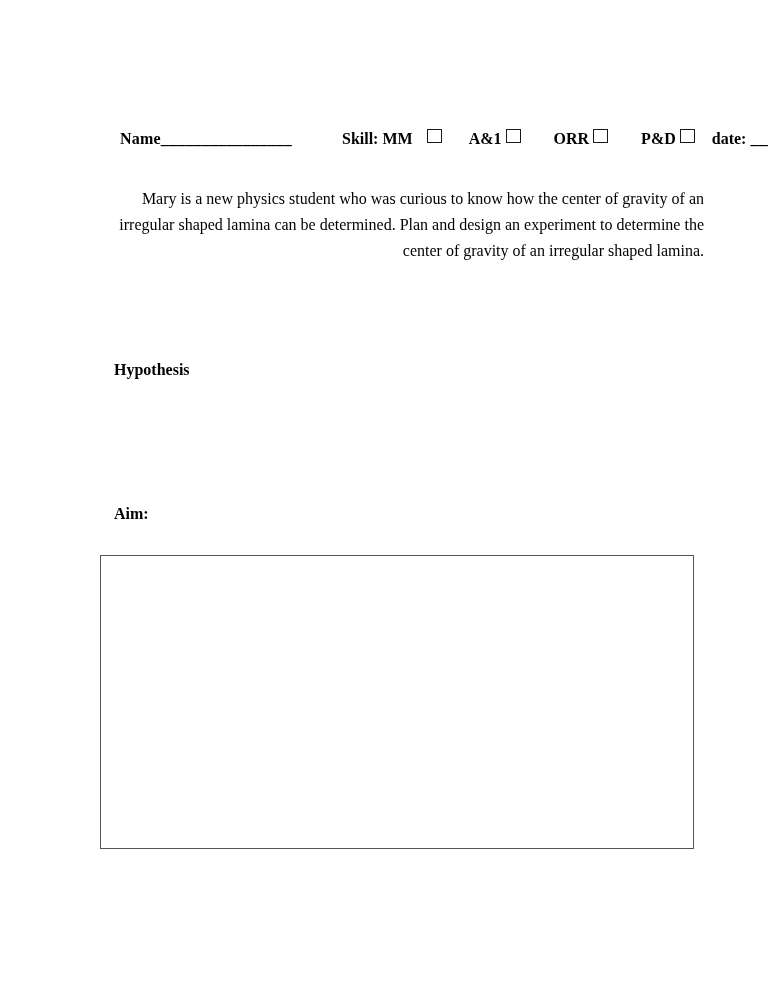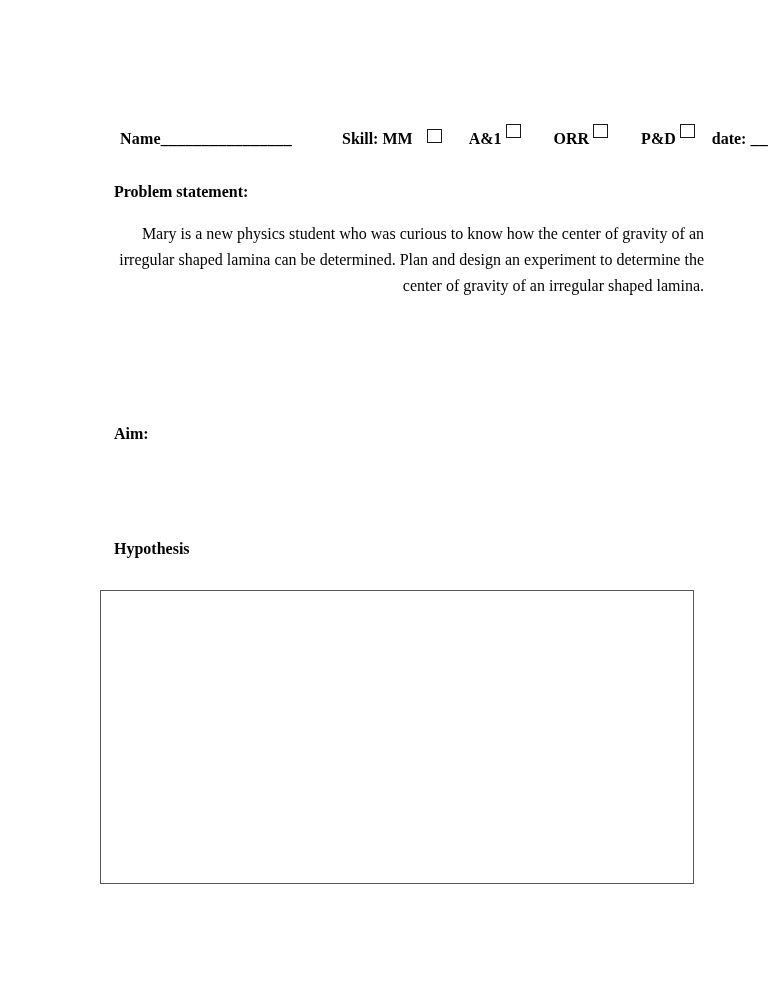--- a/index.html
+++ b/index.html
@@ -26,21 +26,21 @@
     font-size: 16px;
     white-space: nowrap;
   }
   .name-field { letter-spacing: 0.2px; }
   .skill-group {
     display: flex;
     align-items: center;
     margin-left: 38px;
     gap: 10px;
   }
-  .skill-item { display: flex; align-items: flex-start; }
+  .skill-item { display: flex; align-items: center; }
   .checkbox {
     display: inline-block;
     width: 15px;
     height: 14px;
     border: 1.4px solid #1a1a1a;
     background: #ffffff;
     margin: 0 5px 6px 3px;
   }
   .skill-label { margin-right: 1px; }
   .date-field { margin-left: auto; }
@@ -92,24 +92,23 @@
 
       <span class="skill-item">
         <span class="skill-label">P&amp;D</span>
         <span class="checkbox"></span>
       </span>
     </span>
 
     <span class="date-field">date: _____</span>
   </div>
 
-  <div class="heading problem-heading">Problem statement:</div>
 
   <div class="problem-text">Mary is a new physics student who was curious to know how the center of gravity of an irregular shaped lamina can be determined. Plan and design an experiment to determine the center of gravity of an irregular shaped lamina.</div>
 
+  <div class="heading hypothesis-heading">Hypothesis</div>
+
   <div class="heading aim-heading">Aim:</div>
-
-  <div class="heading hypothesis-heading">Hypothesis</div>
 
 
   <div class="materials-box"></div>
 
 </div>
 
 </body></html>

